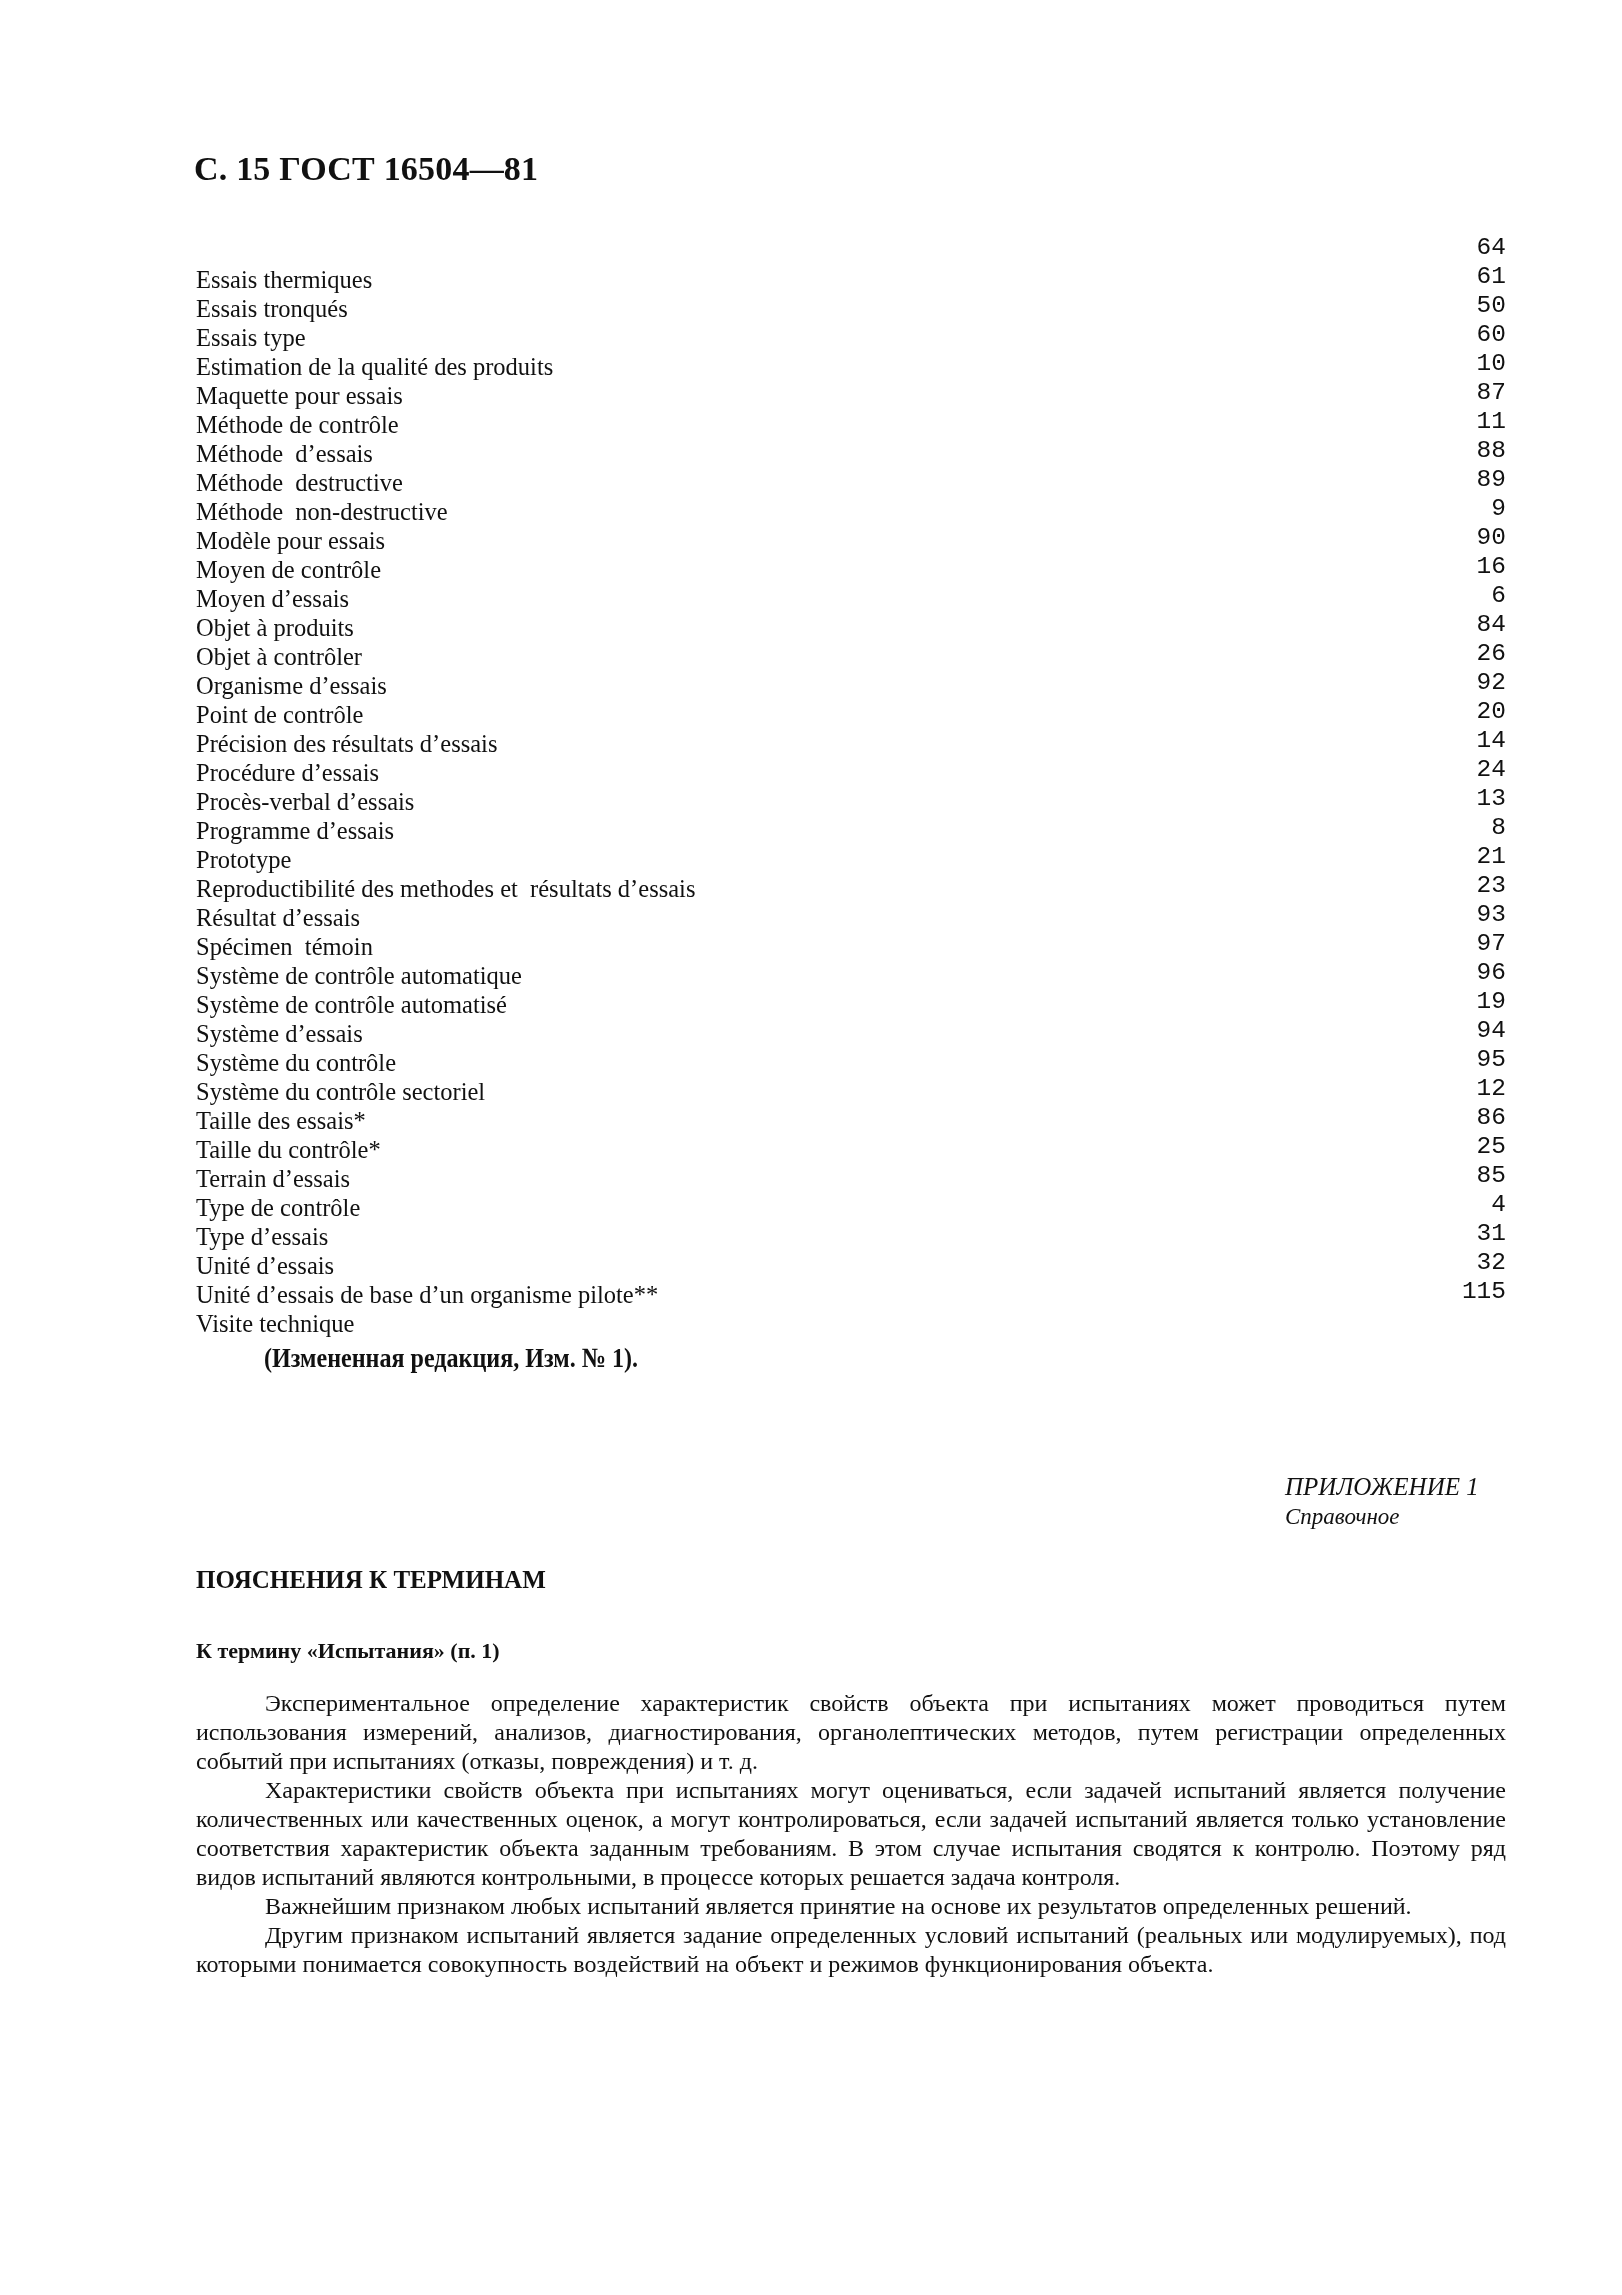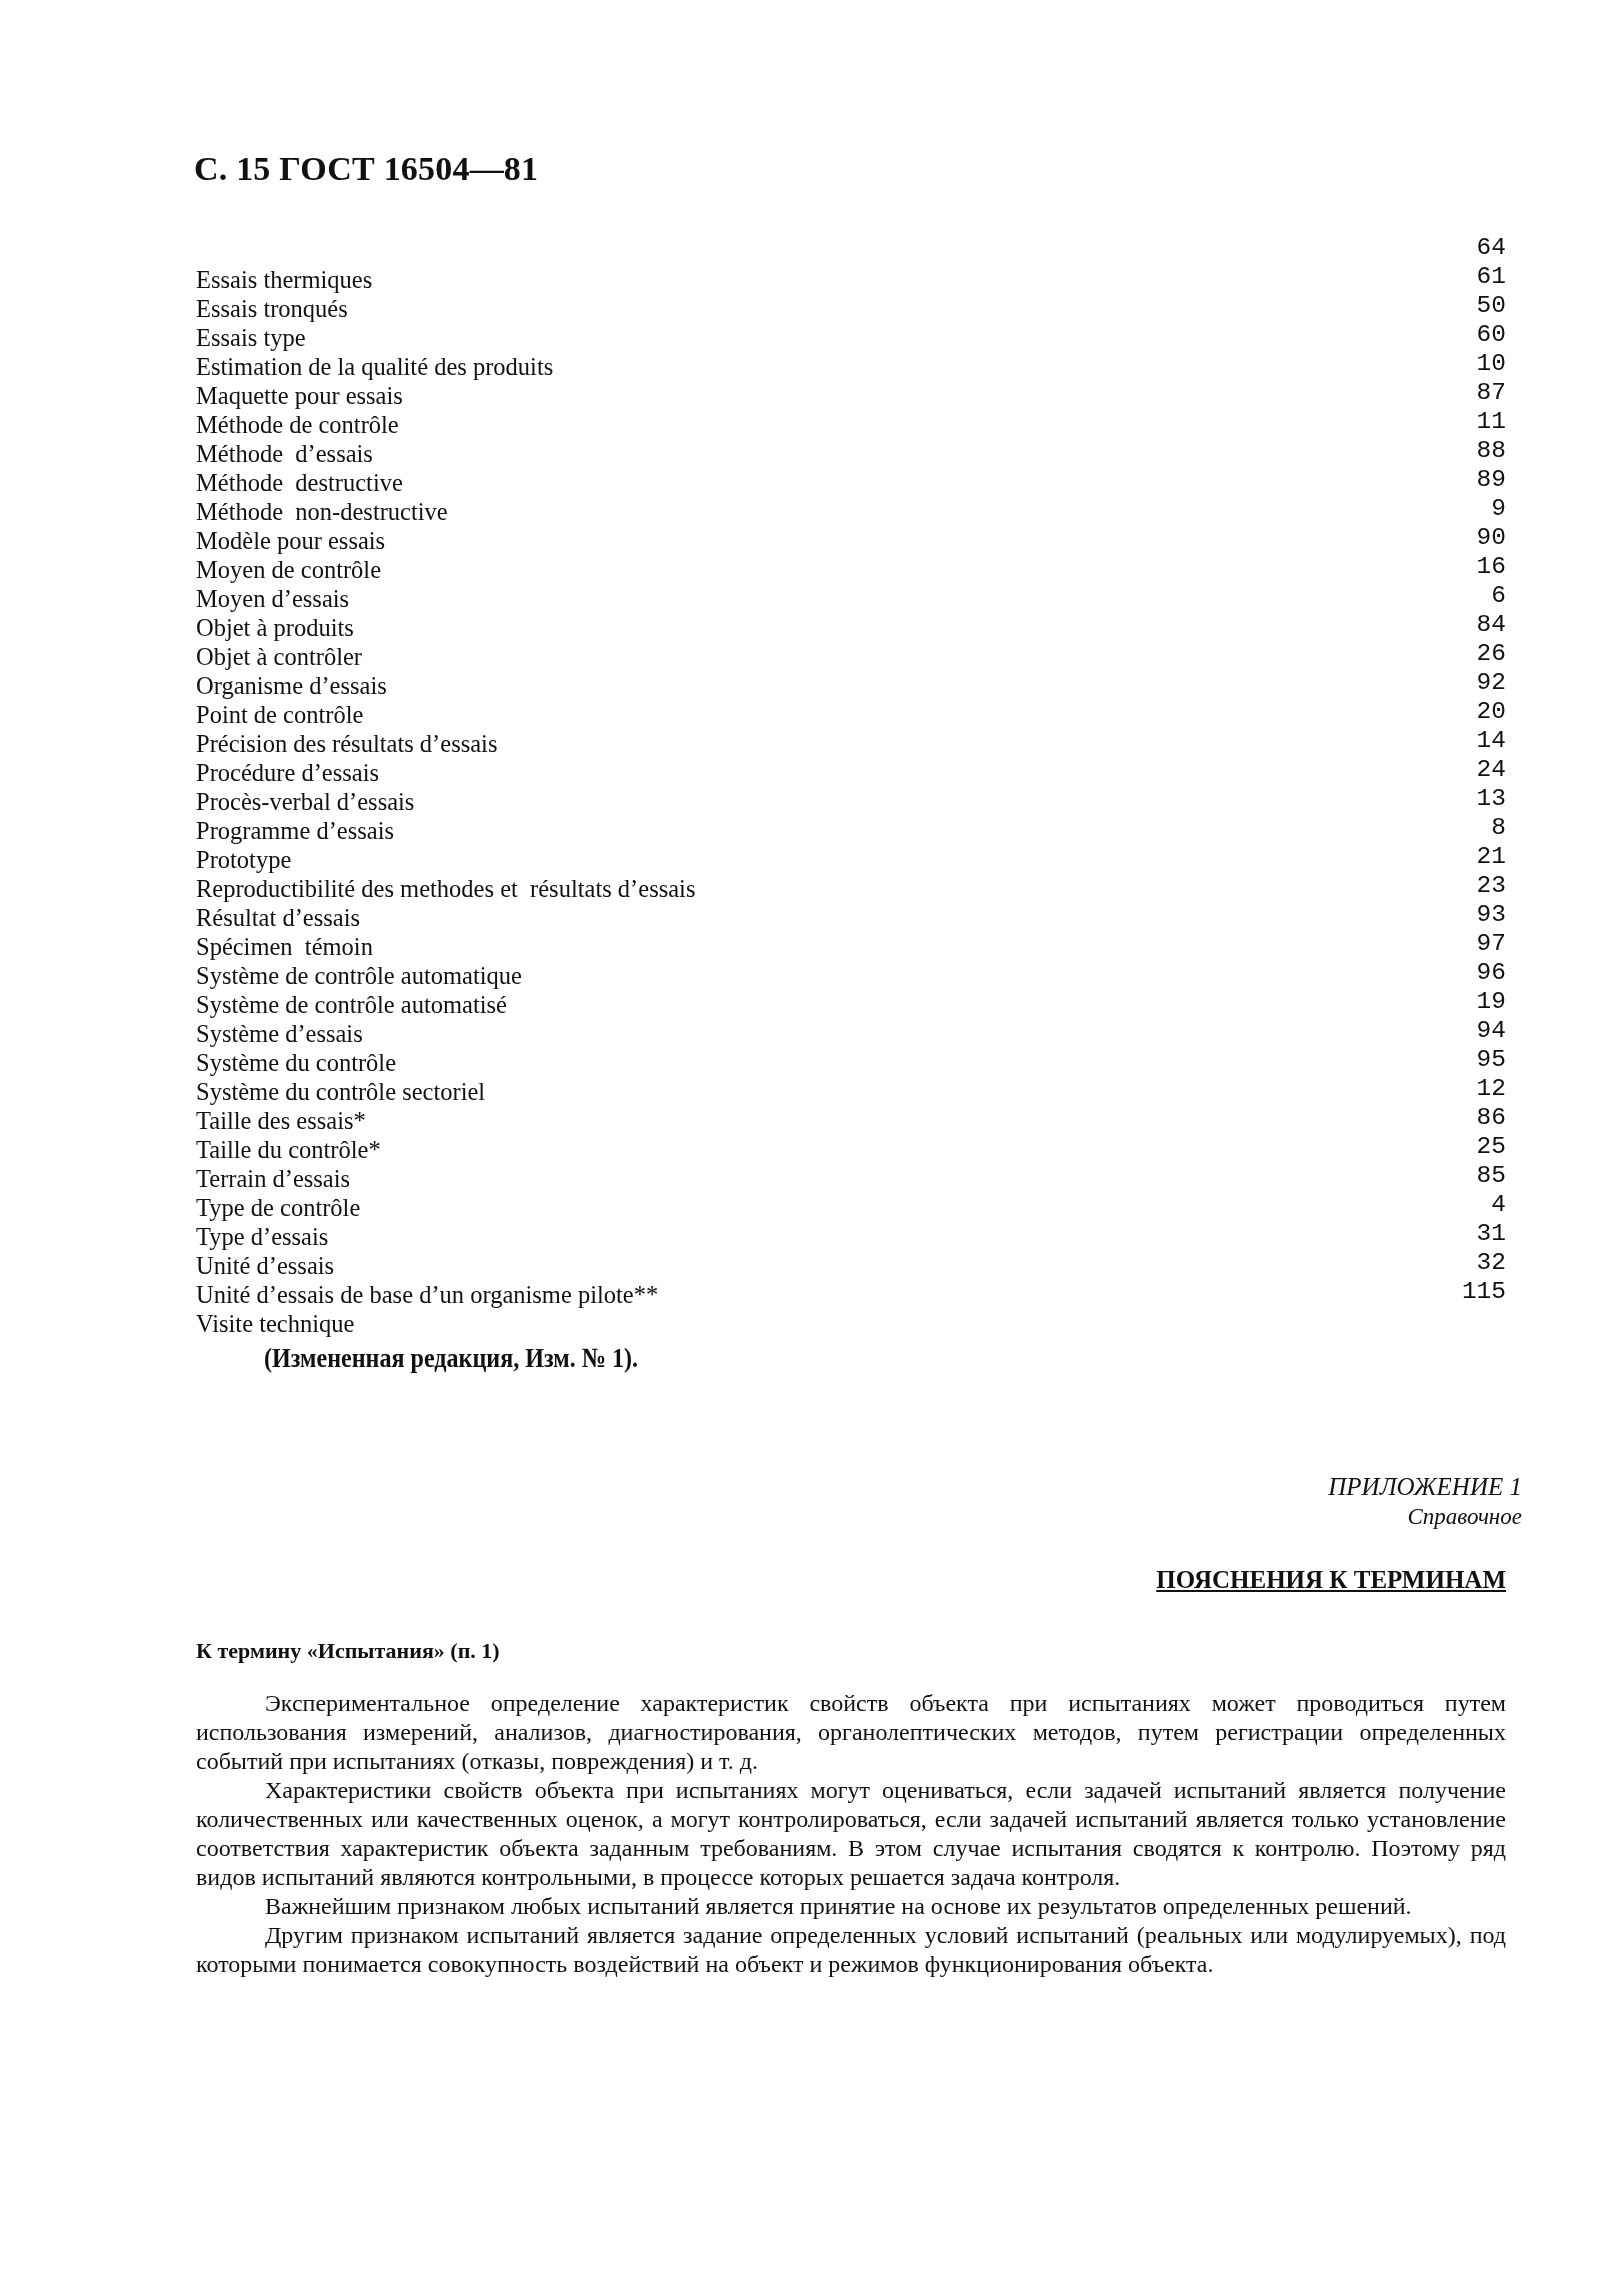--- a/index.html
+++ b/index.html
@@ -7,25 +7,25 @@
          font-family: "Liberation Serif", "DejaVu Serif", serif; }
   .page-title { position: absolute; left: 194px; top: 150px; font-size: 34px; font-weight: bold;
                 line-height: 37px; white-space: nowrap; letter-spacing: 0.2px; }
   .index-list { position: absolute; left: 196px; top: 233px; width: 1310px; margin: 0; padding: 0; list-style: none; }
   .index-row { display: flex; justify-content: space-between; height: 29px; line-height: 29px;
                font-size: 24.5px; white-space: pre; }
   .index-term { transform-origin: left center; margin-top: 32px; }
   .index-num { text-align: right; min-width: 46px; font-family: Liberation Mono, monospace; }
   .amendment { position: absolute; left: 264px; top: 1341px; font-size: 28px; font-weight: bold;
                line-height: 34px; white-space: nowrap; transform: scaleX(0.86); transform-origin: left center; }
-  .appendix { position: absolute; left: 1285px; top: 1471px; width: 237px; text-align: right; font-style: italic; }
+  .appendix { position: absolute; left: 1285px; top: 1471px; width: 237px; text-align: left; font-style: italic; }
   .appendix-label { font-size: 25px; line-height: 31px; white-space: nowrap; }
   .appendix-kind { font-size: 23px; line-height: 29px; margin-left: 0; white-space: nowrap; }
-  .section-title { position: absolute; left: 196px; width: 1310px; top: 1564px; text-align: right;
-                   font-size: 25px; font-weight: bold; line-height: 31px; white-space: nowrap; text-decoration: underline; }
+  .section-title { position: absolute; left: 196px; width: 1310px; top: 1564px; text-align: left;
+                   font-size: 25px; font-weight: bold; line-height: 31px; white-space: nowrap; }
   .subsection-title { position: absolute; left: 196px; width: 1310px; top: 1636px; text-align: left;
                       font-size: 22px; font-weight: bold; line-height: 29px; white-space: nowrap; }
   .body-text { position: absolute; left: 196px; top: 1689px; width: 1310px; font-size: 24px; line-height: 29px;
                text-align: justify; }
   .body-text p { margin: 0; text-indent: 69px; hyphens: manual; }
 </style>
 </head>
 <body>
 
 <div class="page-title">С. 15 ГОСТ 16504—81</div>

